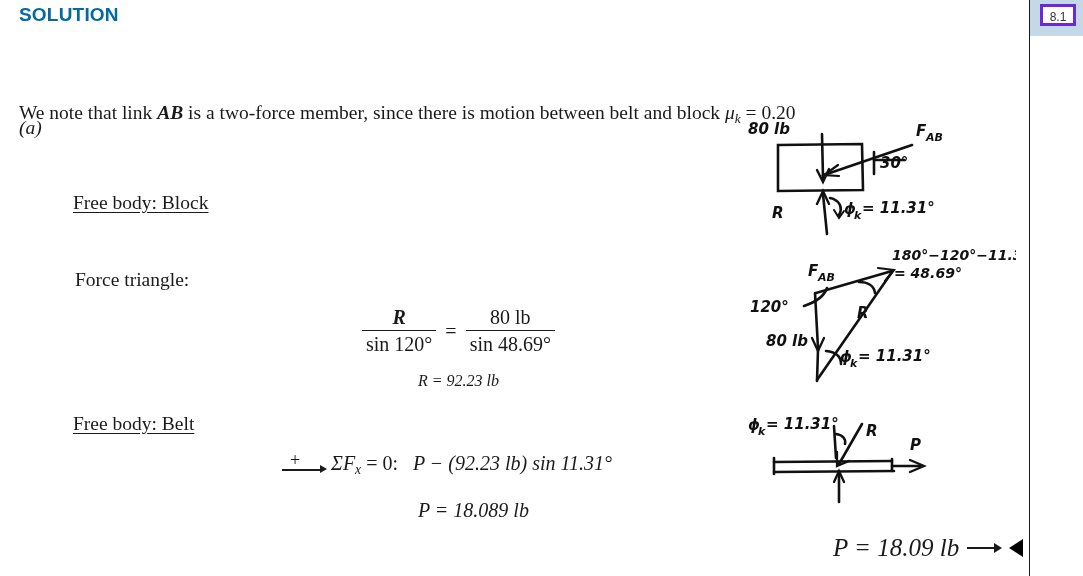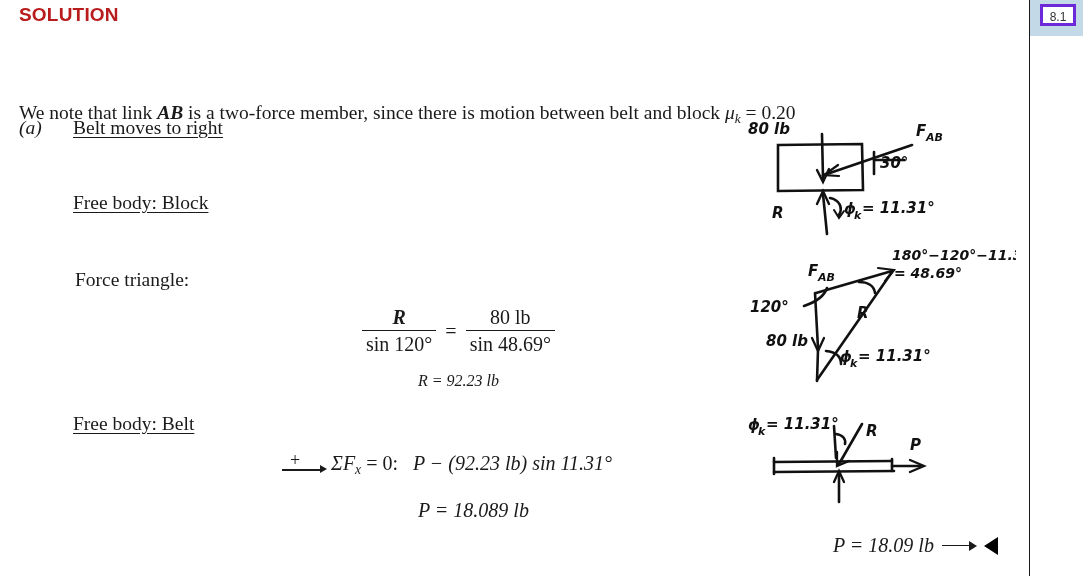--- a/index.html
+++ b/index.html
@@ -62,21 +62,21 @@
   }
 
   #solution-title {
     position: absolute;
     left: 19px;
     top: 4px;
     font-family: "Liberation Sans", sans-serif;
     font-weight: bold;
     font-size: 19px;
     letter-spacing: 0.2px;
-    color: #b91c1c;
+    color: #0369a1;
   }
 
   .para {
     position: absolute;
     font-size: 19.5px;
     line-height: 30px;
     color: #1a1a1a;
     margin-top: 48px;
   }
   #intro-line1 { left: 19px; top: 50px; }
@@ -197,21 +197,21 @@
     top: 499px;
     font-size: 20px;
     white-space: nowrap;
     text-align: center;
   }
 
   #final-answer {
     position: absolute;
     left: 833px;
     top: 534px;
-    font-size: 20px;
+    font-size: 25px;
     white-space: nowrap;
     display: flex;
     align-items: center;
   }
   #final-answer .ans-text { font-weight: normal; }
   #fa-arrow {
     display: inline-block;
     position: relative;
     width: 36px;
     height: 14px;
@@ -255,21 +255,20 @@
 <body>
 
 <div id="doc">
 
   <div id="solution-title">SOLUTION</div>
 
   <div class="para" id="intro-line1"><span>We note that link </span><span class="bolditalic">AB</span><span> is a two-force member, since there is motion between belt and block </span><span class="mathvar">μ</span><sub class="sb">k</sub><span> = 0.20</span></div>
 
 
   <div class="part-label" id="part-a-label">(a)</div>
-  <div class="uline" id="part-a-text">Belt moves to right</div>
 
   <div class="uline" id="fb-block">Free body: Block</div>
 
   <div id="force-triangle-label">Force triangle:</div>
 
   <div id="eq-sines">
     <span class="frac-row">
       <span class="frac">
         <span class="num bolditalic">R</span>
         <span class="bar"></span>

